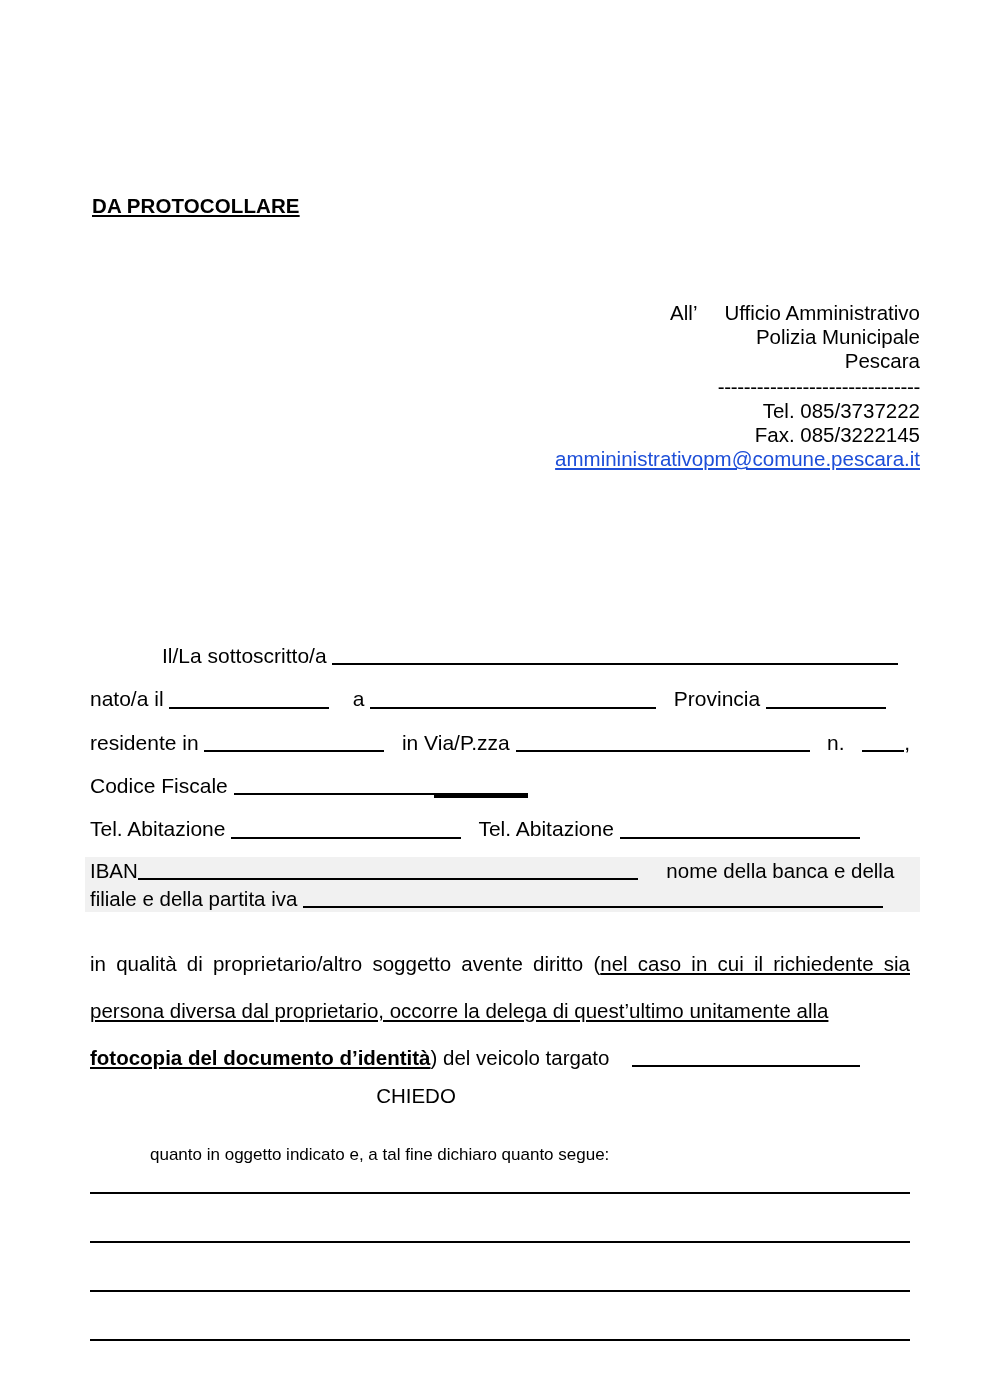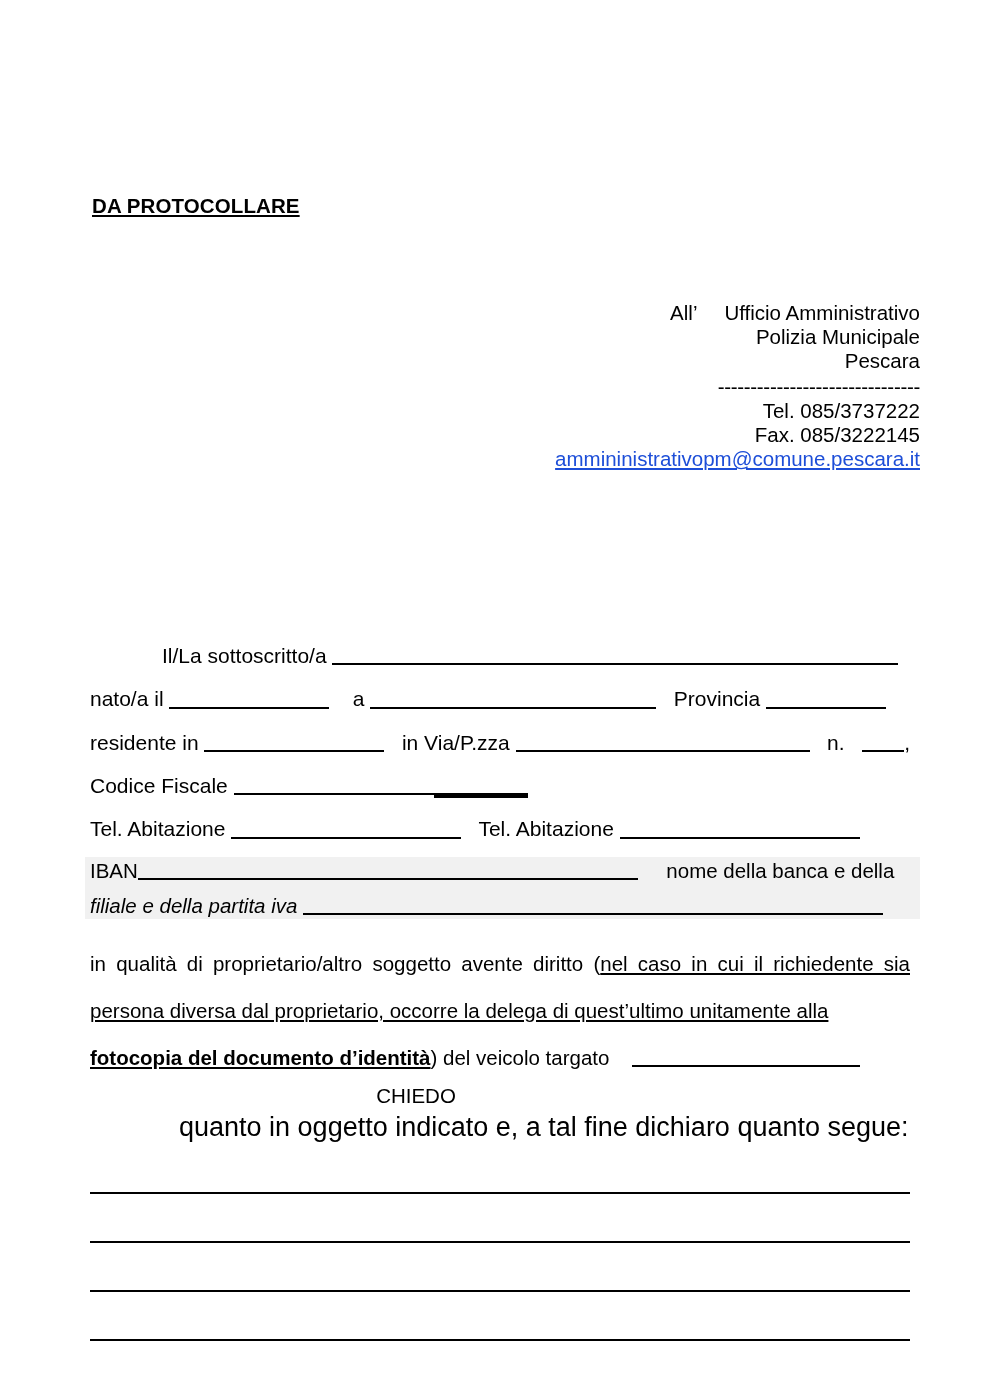--- a/index.html
+++ b/index.html
@@ -132,21 +132,21 @@
     left: 85px;
     top: 857px;
     width: 835px;
     background: #f1f1f1;
     font-size: 20.5px;
     line-height: 23px;
     padding: 2px 0 2px 5px;
     box-sizing: border-box;
   }
   .iban-block .irow { white-space: nowrap; }
-  .iban-block .irow + .irow { margin-top: 12px; font-style: italic; }
+  .iban-block .irow + .irow { margin-top: 5px; }
   .r-iban   { width: 500px; }
   .r-partita{ width: 580px; }
 
   
   .qualita {
     position: absolute;
     left: 90px;
     top: 940px;
     width: 820px;
     font-size: 20.5px;
@@ -164,23 +164,22 @@
     position: absolute;
     left: 0;
     top: 1084px;
     width: 832px;
     text-align: center;
     font-size: 20.5px;
   }
   .dichiaro {
     position: absolute;
     left: 150px;
-    top: 1112px;
-    font-size: 27px;
-    margin-left: 29px;
+    top: 1145px;
+    font-size: 17px;
   }
 
   
   .blank-lines {
     position: absolute;
     left: 90px;
     top: 1192px;
     width: 820px;
   }
   .blank-lines .bl {

